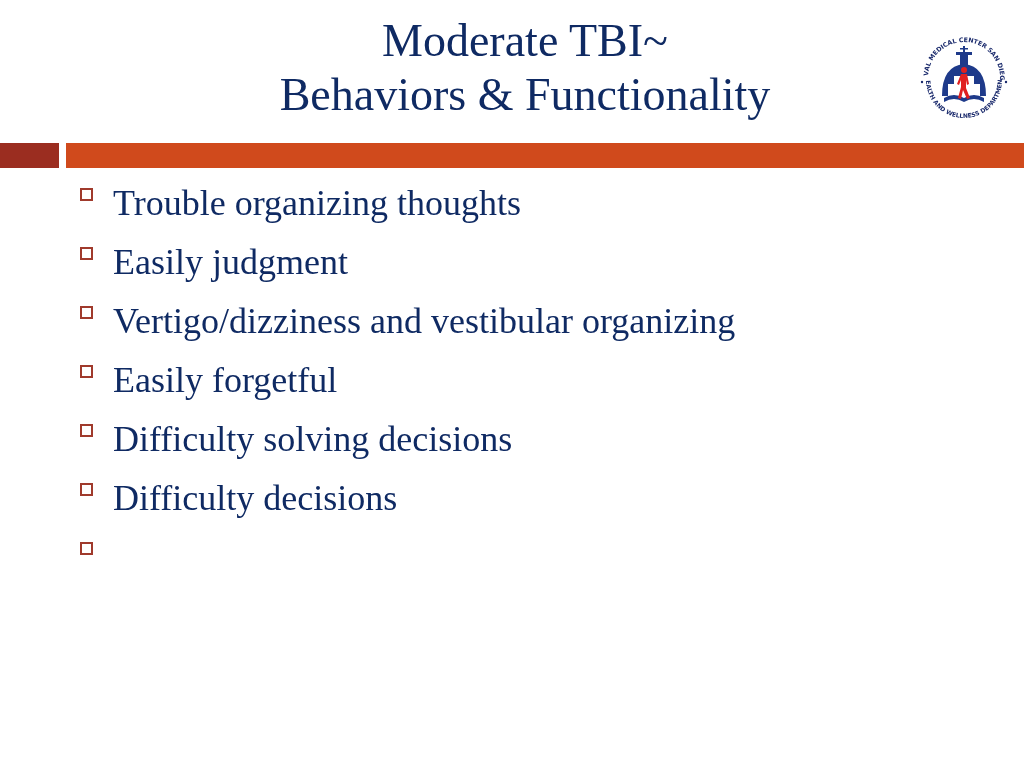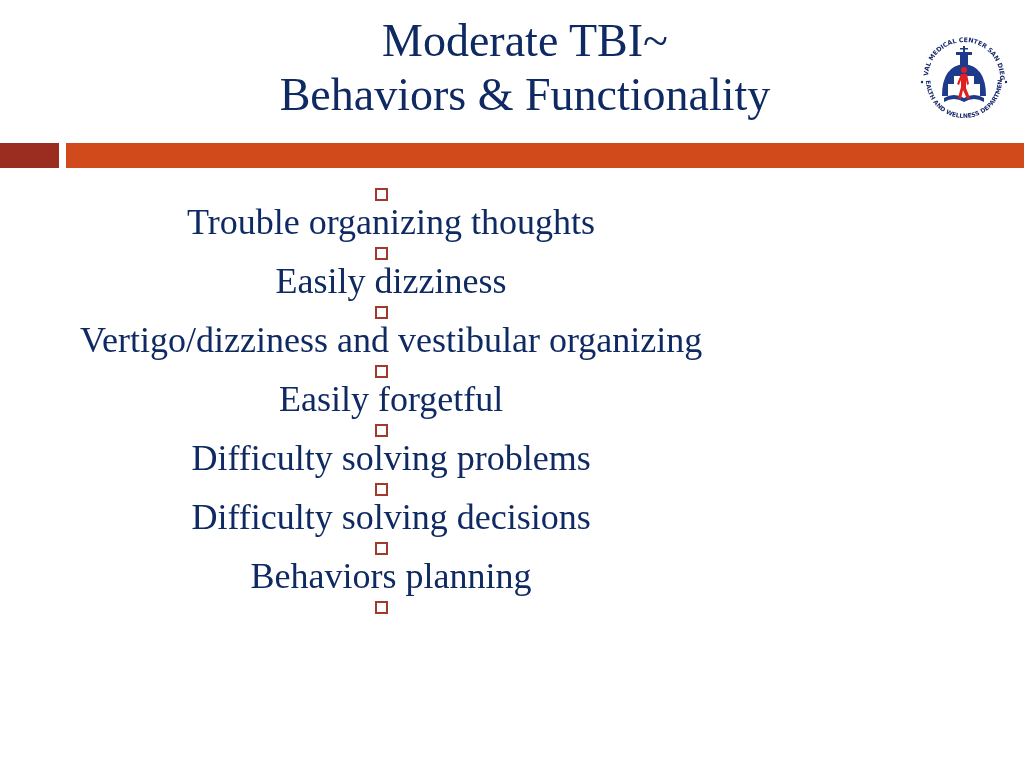--- a/index.html
+++ b/index.html
@@ -51,26 +51,25 @@
     .bullets {
       position: absolute;
       left: 80px;
       top: 182px;
       margin: 0;
       padding: 0;
       list-style: none;
     }
     .bullets li {
       display: flex;
-      align-items: center;
+      align-items: flex-start;
       height: 59px;
       color: #0f2a63;
       font-size: 36px;
       white-space: nowrap;
-      flex-direction: column;
     }
     .bullet-box {
       display: inline-block;
       width: 13px;
       height: 13px;
       border: 2px solid #a03a2c;
       box-sizing: border-box;
       margin-right: 20px;
       margin-top: 6px;
       flex: 0 0 auto;
@@ -115,38 +114,34 @@
 <div class="bar-left"></div>
 <div class="bar-right"></div>
 
 <ul class="bullets">
   <li>
     <span class="bullet-box"></span>
     <span>Trouble organizing thoughts</span>
   </li>
   <li>
     <span class="bullet-box"></span>
-    <span>Easily dizziness</span>
+    <span>Easily judgment</span>
   </li>
   <li>
     <span class="bullet-box"></span>
     <span>Vertigo/dizziness and vestibular organizing</span>
   </li>
   <li>
     <span class="bullet-box"></span>
     <span>Easily forgetful</span>
   </li>
   <li>
     <span class="bullet-box"></span>
-    <span>Difficulty solving problems</span>
-  </li>
-  <li>
-    <span class="bullet-box"></span>
     <span>Difficulty solving decisions</span>
   </li>
   <li>
     <span class="bullet-box"></span>
-    <span>Behaviors planning</span>
+    <span>Difficulty decisions</span>
   </li>
   <li>
     <span class="bullet-box"></span>
   </li>
 </ul>
 
 </body></html>

